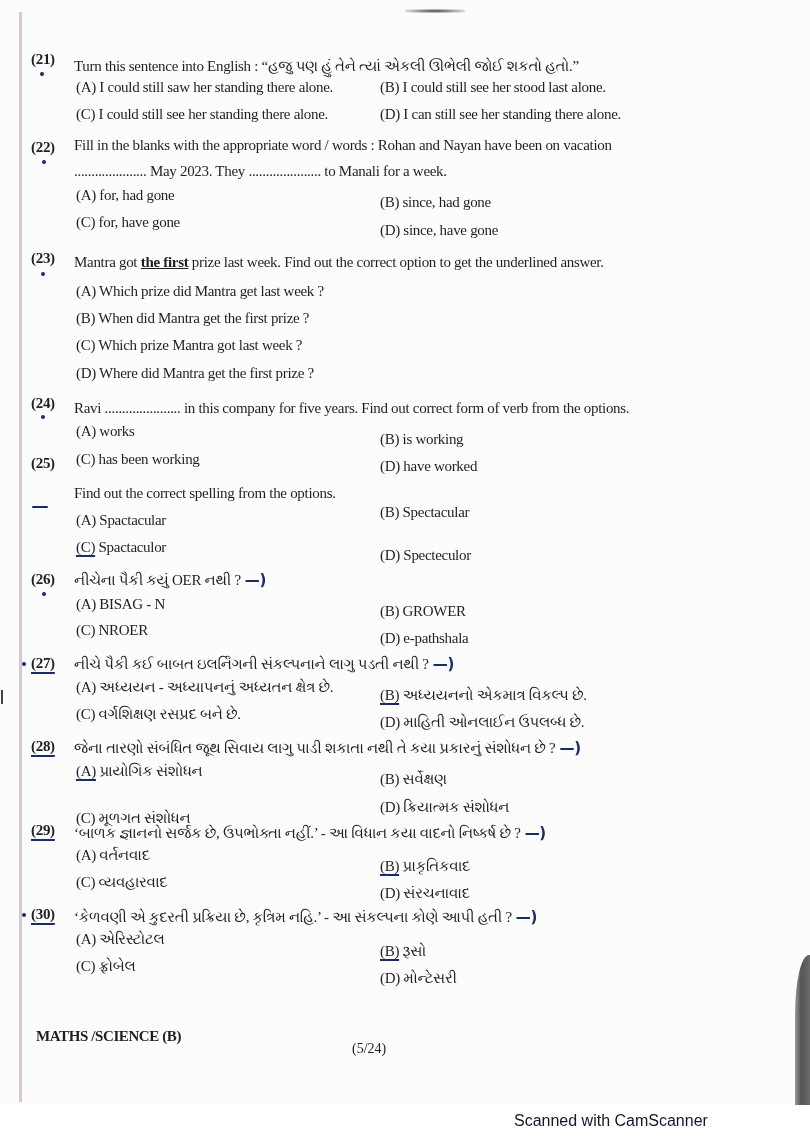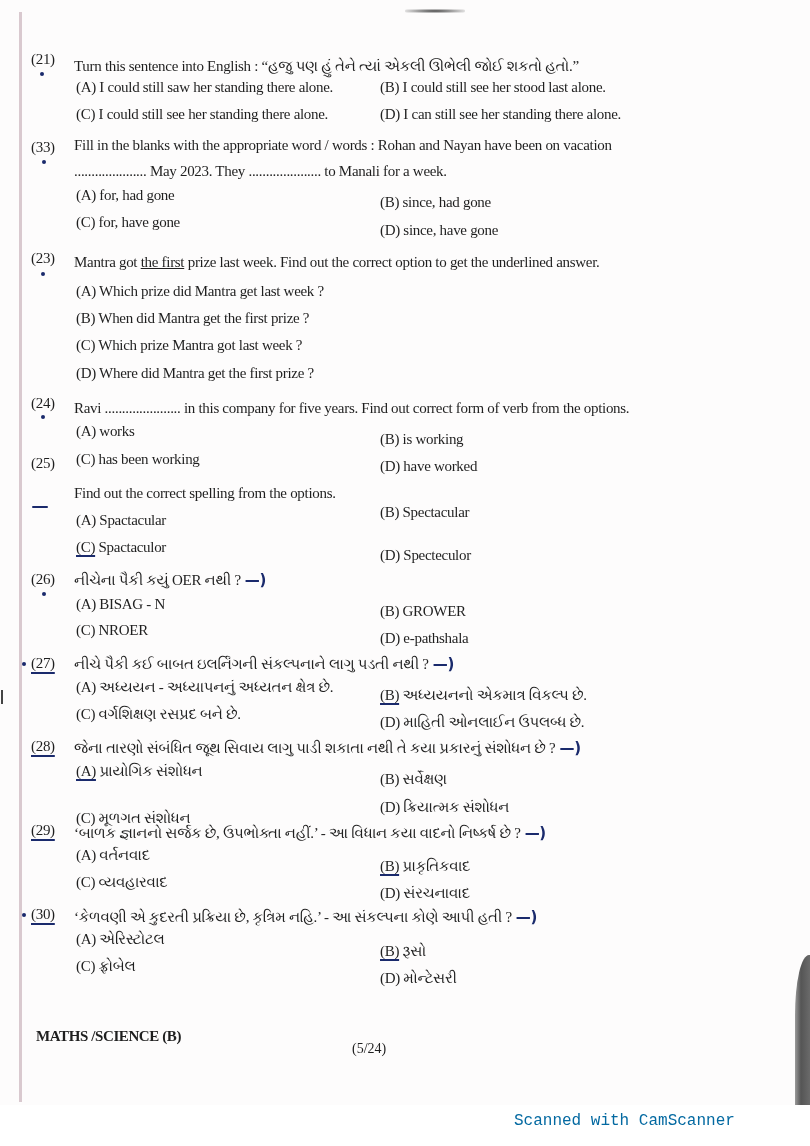--- a/index.html
+++ b/index.html
@@ -24,50 +24,50 @@
   }
   .right-shadow {
     position: absolute; left: 795px; top: 955px; width: 15px; height: 150px;
     background: linear-gradient(90deg, #9a9a9a, #555 40%, #6a6a6a);
     border-top-left-radius: 14px 60px;
   }
   .left-tick {
     position: absolute; left: 1px; top: 690px; width: 2px; height: 14px; background: #444;
   }
   .qnum {
-    position: absolute; left: 31px; font-size: 15px; letter-spacing: -0.3px;
+    position: absolute; left: 31px; font-size: 15px; letter-spacing: -0.3px; font-weight: bold;
   }
   .qnum.ul { text-decoration: underline; text-decoration-color: #1a2a6c; text-underline-offset: 4px; text-decoration-thickness: 2px; }
   .qtext {
     position: absolute; left: 74px; font-size: 15px; white-space: nowrap; letter-spacing: -0.3px;
   }
   .qtext2 { position: absolute; left: 74px; font-size: 15px; white-space: nowrap; letter-spacing: -0.3px; text-align: right; }
   .opt {
     position: absolute; font-size: 15px; white-space: nowrap; letter-spacing: -0.3px;
   }
   .opt.left { left: 76px; }
   .opt.right { left: 380px; }
-  .u { text-decoration: underline; }
+  .u { text-decoration: underline; font-weight: bold; }
   .pen-ul { text-decoration: underline; text-decoration-color: #1a2a6c; text-underline-offset: 3px; text-decoration-thickness: 2px; }
   .dot {
     position: absolute; width: 4px; height: 4px; border-radius: 50%; background: #1a2a6c;
   }
   .arrow { color: #1a2a6c; font-family: "DejaVu Sans", sans-serif; font-weight: bold; margin-left: 4px; }
   .dash-mark {
     position: absolute; height: 2px; width: 16px; background: #1a2a6c; border-radius: 1px;
   }
   .footer-left {
     position: absolute; left: 36px; top: 1028px; font-size: 15px; font-weight: bold; letter-spacing: -0.4px;
   }
   .footer-center {
     position: absolute; left: 352px; top: 1041px; font-size: 14px;
   }
   .scanner {
-    position: absolute; left: 514px; top: 1112px; font-family: Liberation Mono, monospace;
-    font-size: 16px; color: #0369a1;
+    position: absolute; left: 514px; top: 1112px; font-family: Liberation Sans, sans-serif;
+    font-size: 16px; color: #0f172a;
   }
 </style>
 </head>
 <body>
 
 <div class="page">
   <div class="margin-line"></div>
   <div class="top-smudge"></div>
   <div class="right-shadow"></div>
   <div class="left-tick"></div>
@@ -76,21 +76,21 @@
     <span class="qnum" style="top:51px">(21)</span>
     <span class="dot" style="left:40px;top:72px"></span>
     <span class="qtext" style="top:58px">Turn this sentence into English : “હજુ પણ હું તેને ત્યાં એકલી ઊભેલી જોઈ શકતો હતો.”</span>
     <span class="opt left" style="top:79px">(A) I could still saw her standing there alone.</span>
     <span class="opt right" style="top:79px">(B) I could still see her stood last alone.</span>
     <span class="opt left" style="top:106px">(C) I could still see her standing there alone.</span>
     <span class="opt right" style="top:106px">(D) I can still see her standing there alone.</span>
   </div>
 
   <div>
-    <span class="qnum" style="top:139px">(33)</span>
+    <span class="qnum" style="top:139px">(22)</span>
     <span class="dot" style="left:42px;top:160px"></span>
     <span class="qtext" style="top:137px">Fill in the blanks with the appropriate word / words : Rohan and Nayan have been on vacation</span>
     <span class="qtext2" style="top:163px">..................... May 2023. They ..................... to Manali for a week.</span>
     <span class="opt left" style="top:187px">(A) for, had gone</span>
     <span class="opt right" style="top:194px">(B) since, had gone</span>
     <span class="opt left" style="top:214px">(C) for, have gone</span>
     <span class="opt right" style="top:222px">(D) since, have gone</span>
   </div>
 
   <div>

